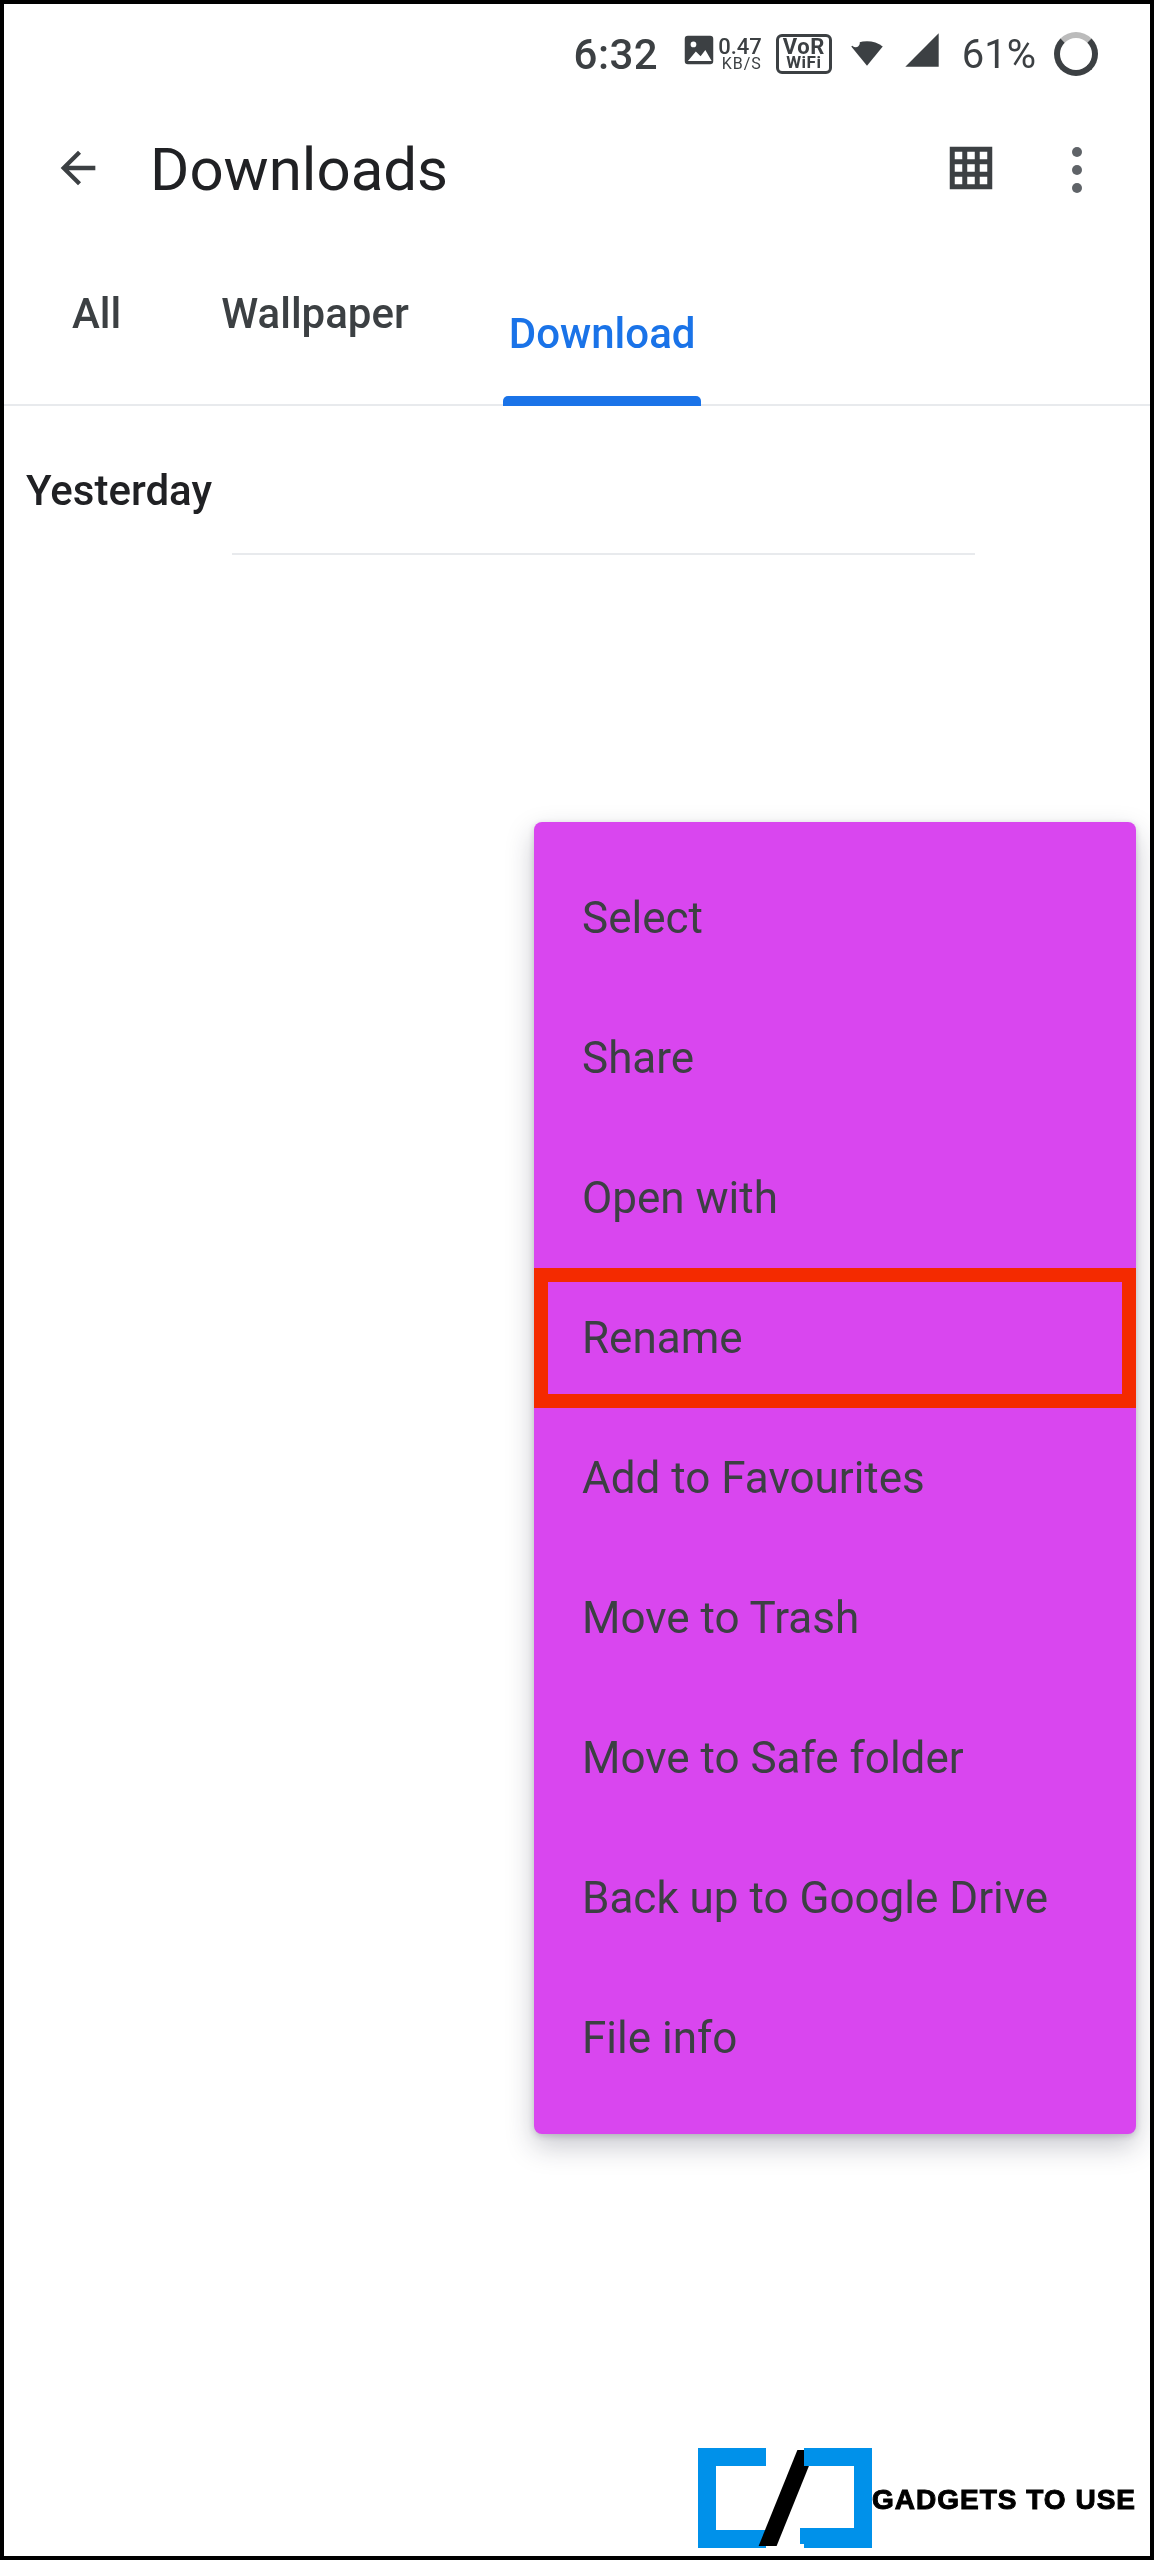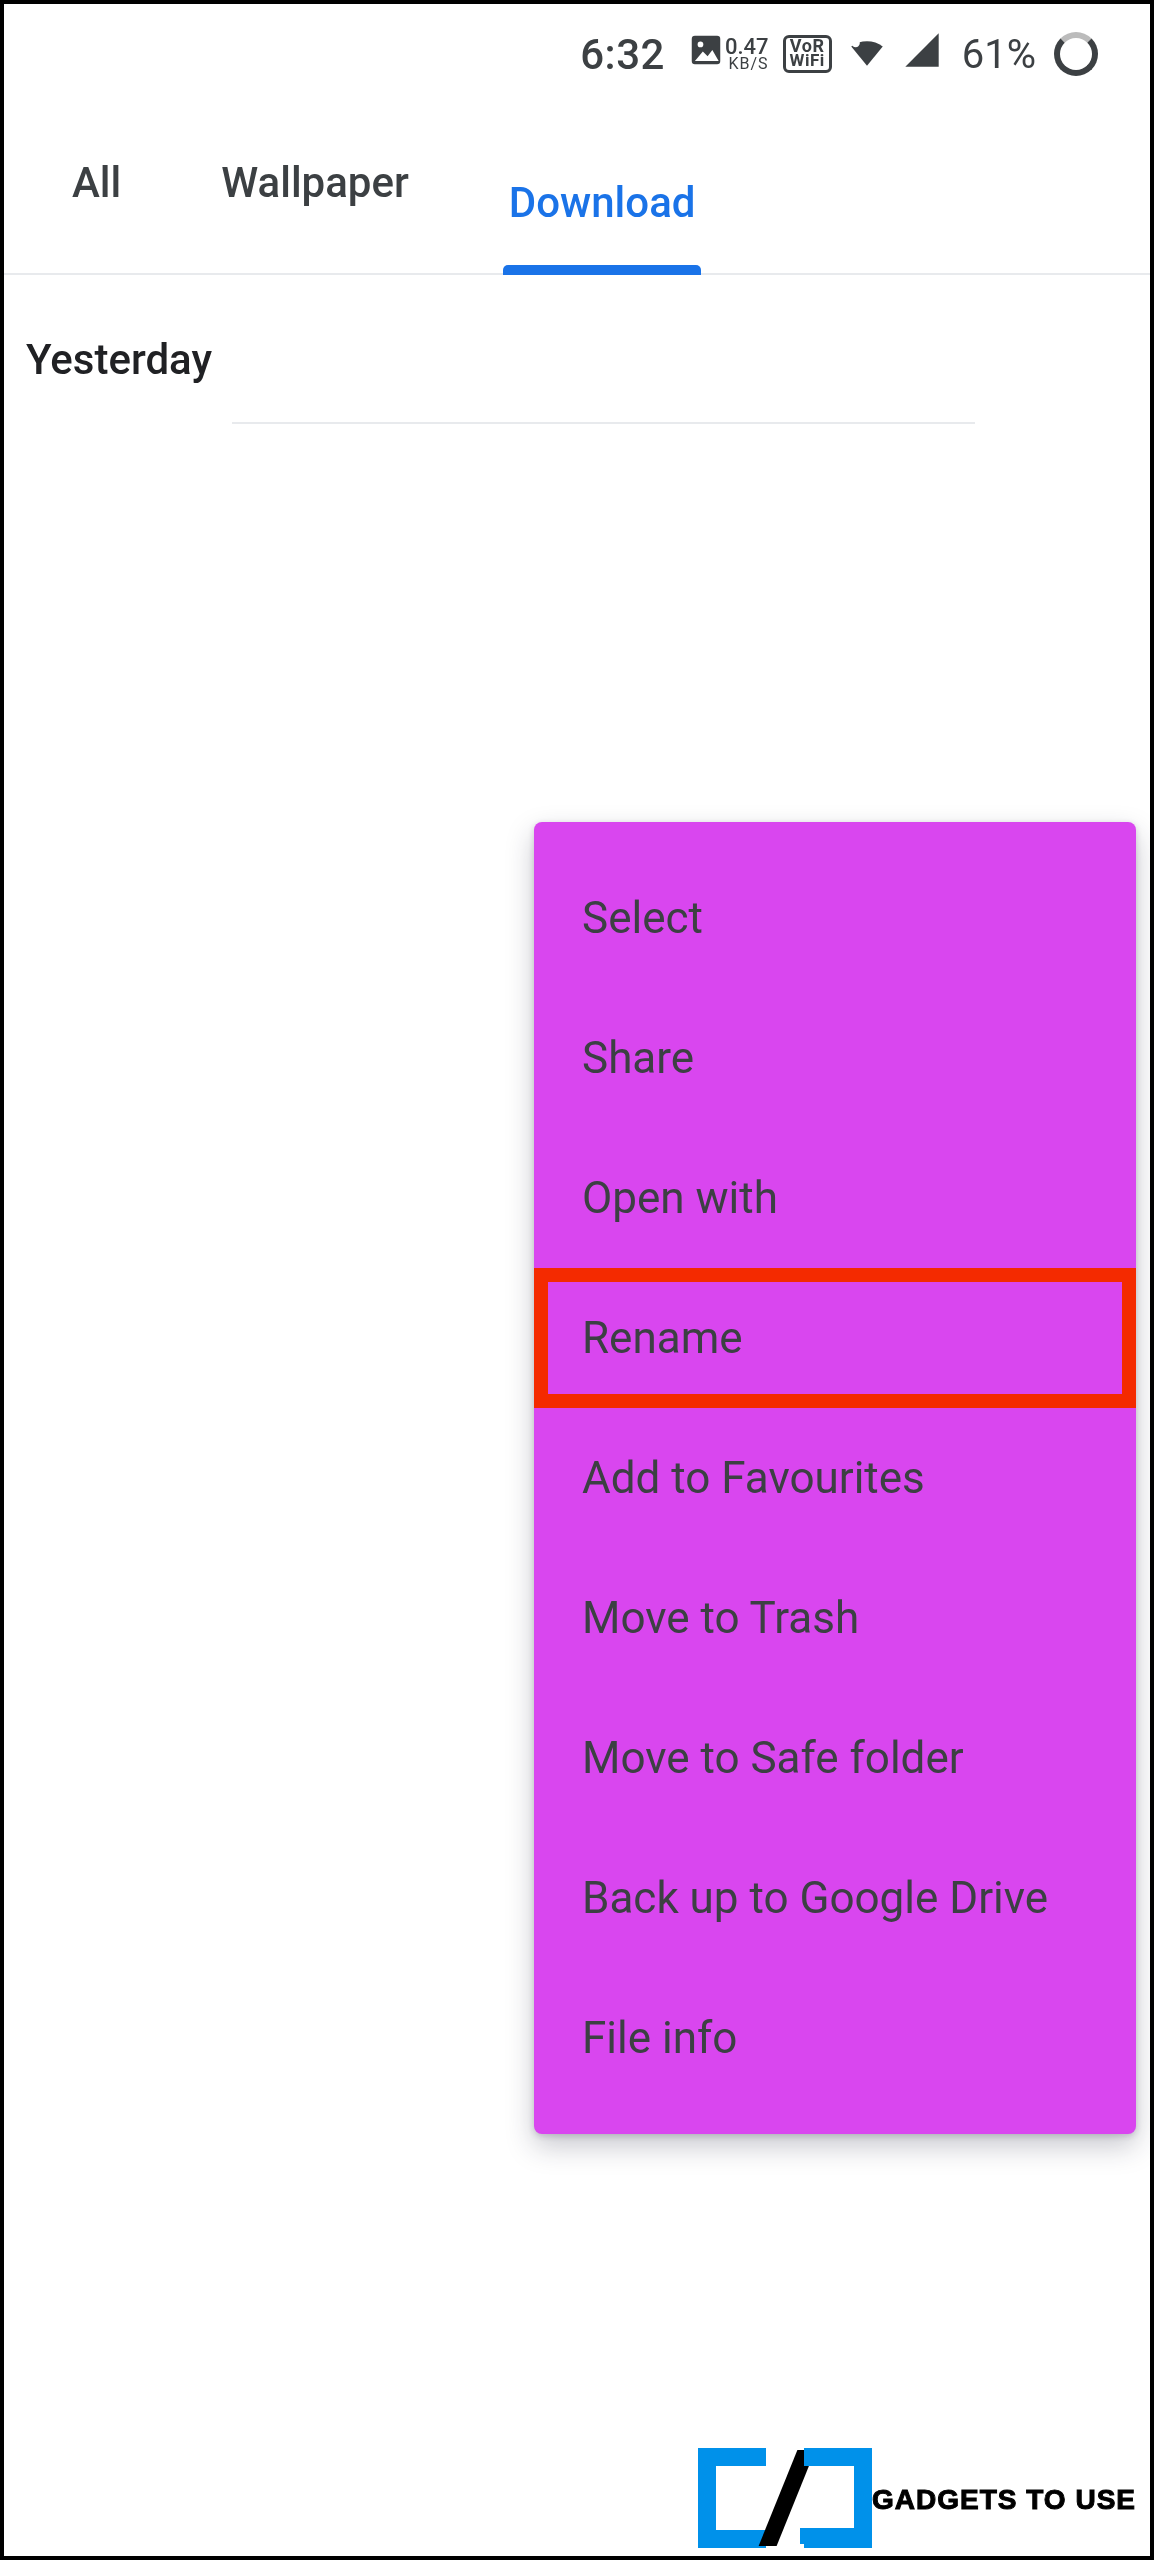--- a/index.html
+++ b/index.html
@@ -31,21 +31,21 @@
   .kb-stack { text-align: right; line-height: 0.9; }
   .kb-top { font-size: 22px; font-weight: 500; }
   .kb-bot { font-size: 16px; letter-spacing: 1px; }
   .vowifi {
     border: 3px solid #3c4043;
     border-radius: 6px;
     padding: 1px 4px 2px 4px;
     line-height: .82;
     text-align: center;
   }
-  .vowifi .top { font-size: 18px; font-weight: 700; letter-spacing: .5px; }
+  .vowifi .top { font-size: 22px; font-weight: 700; letter-spacing: .5px; }
   .vowifi .bot { font-size: 17px; font-weight: 700; letter-spacing: .5px; }
   .batt-pct { font-size: 40px; font-weight: 400; margin-left: 6px; }
   .spinner-ring {
     width: 44px; height: 44px;
     border: 6px solid #3c4043;
     border-top-color: #bbb;
     border-radius: 50%;
     margin-left: 4px;
   }
   
@@ -248,20 +248,42 @@
       <span>
         <svg width="40" height="40" viewBox="0 0 24 24" fill="#3c4043">
             <path d="M2 22h20V2z"></path>
           </svg>
       </span>
       <span class="batt-pct">61%</span>
       <span class="spinner-ring"></span>
     </div>
   </div>
 
+  <div class="app-bar">
+    <span class="back-arrow">
+      <svg viewBox="0 0 24 24" fill="#3c4043">
+          <path d="M20 11H7.8l5.6-5.6L12 4l-8 8 8 8 1.4-1.4L7.8 13H20z"></path>
+        </svg>
+    </span>
+    <div class="app-title">Downloads</div>
+    <span class="grid-btn">
+      <svg viewBox="0 0 24 24" fill="none" stroke="#3c4043" stroke-width="2.4">
+        <rect x="3" y="3" width="18" height="18"></rect>
+        <line x1="3" y1="9" x2="21" y2="9"></line>
+          <line x1="3" y1="15" x2="21" y2="15"></line>
+        <line x1="9" y1="3" x2="9" y2="21"></line>
+          <line x1="15" y1="3" x2="15" y2="21"></line>
+      </svg>
+    </span>
+    <span class="kebab">
+      <span></span>
+        <span></span>
+        <span></span>
+    </span>
+  </div>
 
   <div class="tabs">
     <div class="tab">All</div>
     <div class="tab">Wallpaper</div>
     <div class="tab active">Download</div>
   </div>
 
   <div class="section-header">Yesterday</div>
 
   <div class="thin-divider"></div>

